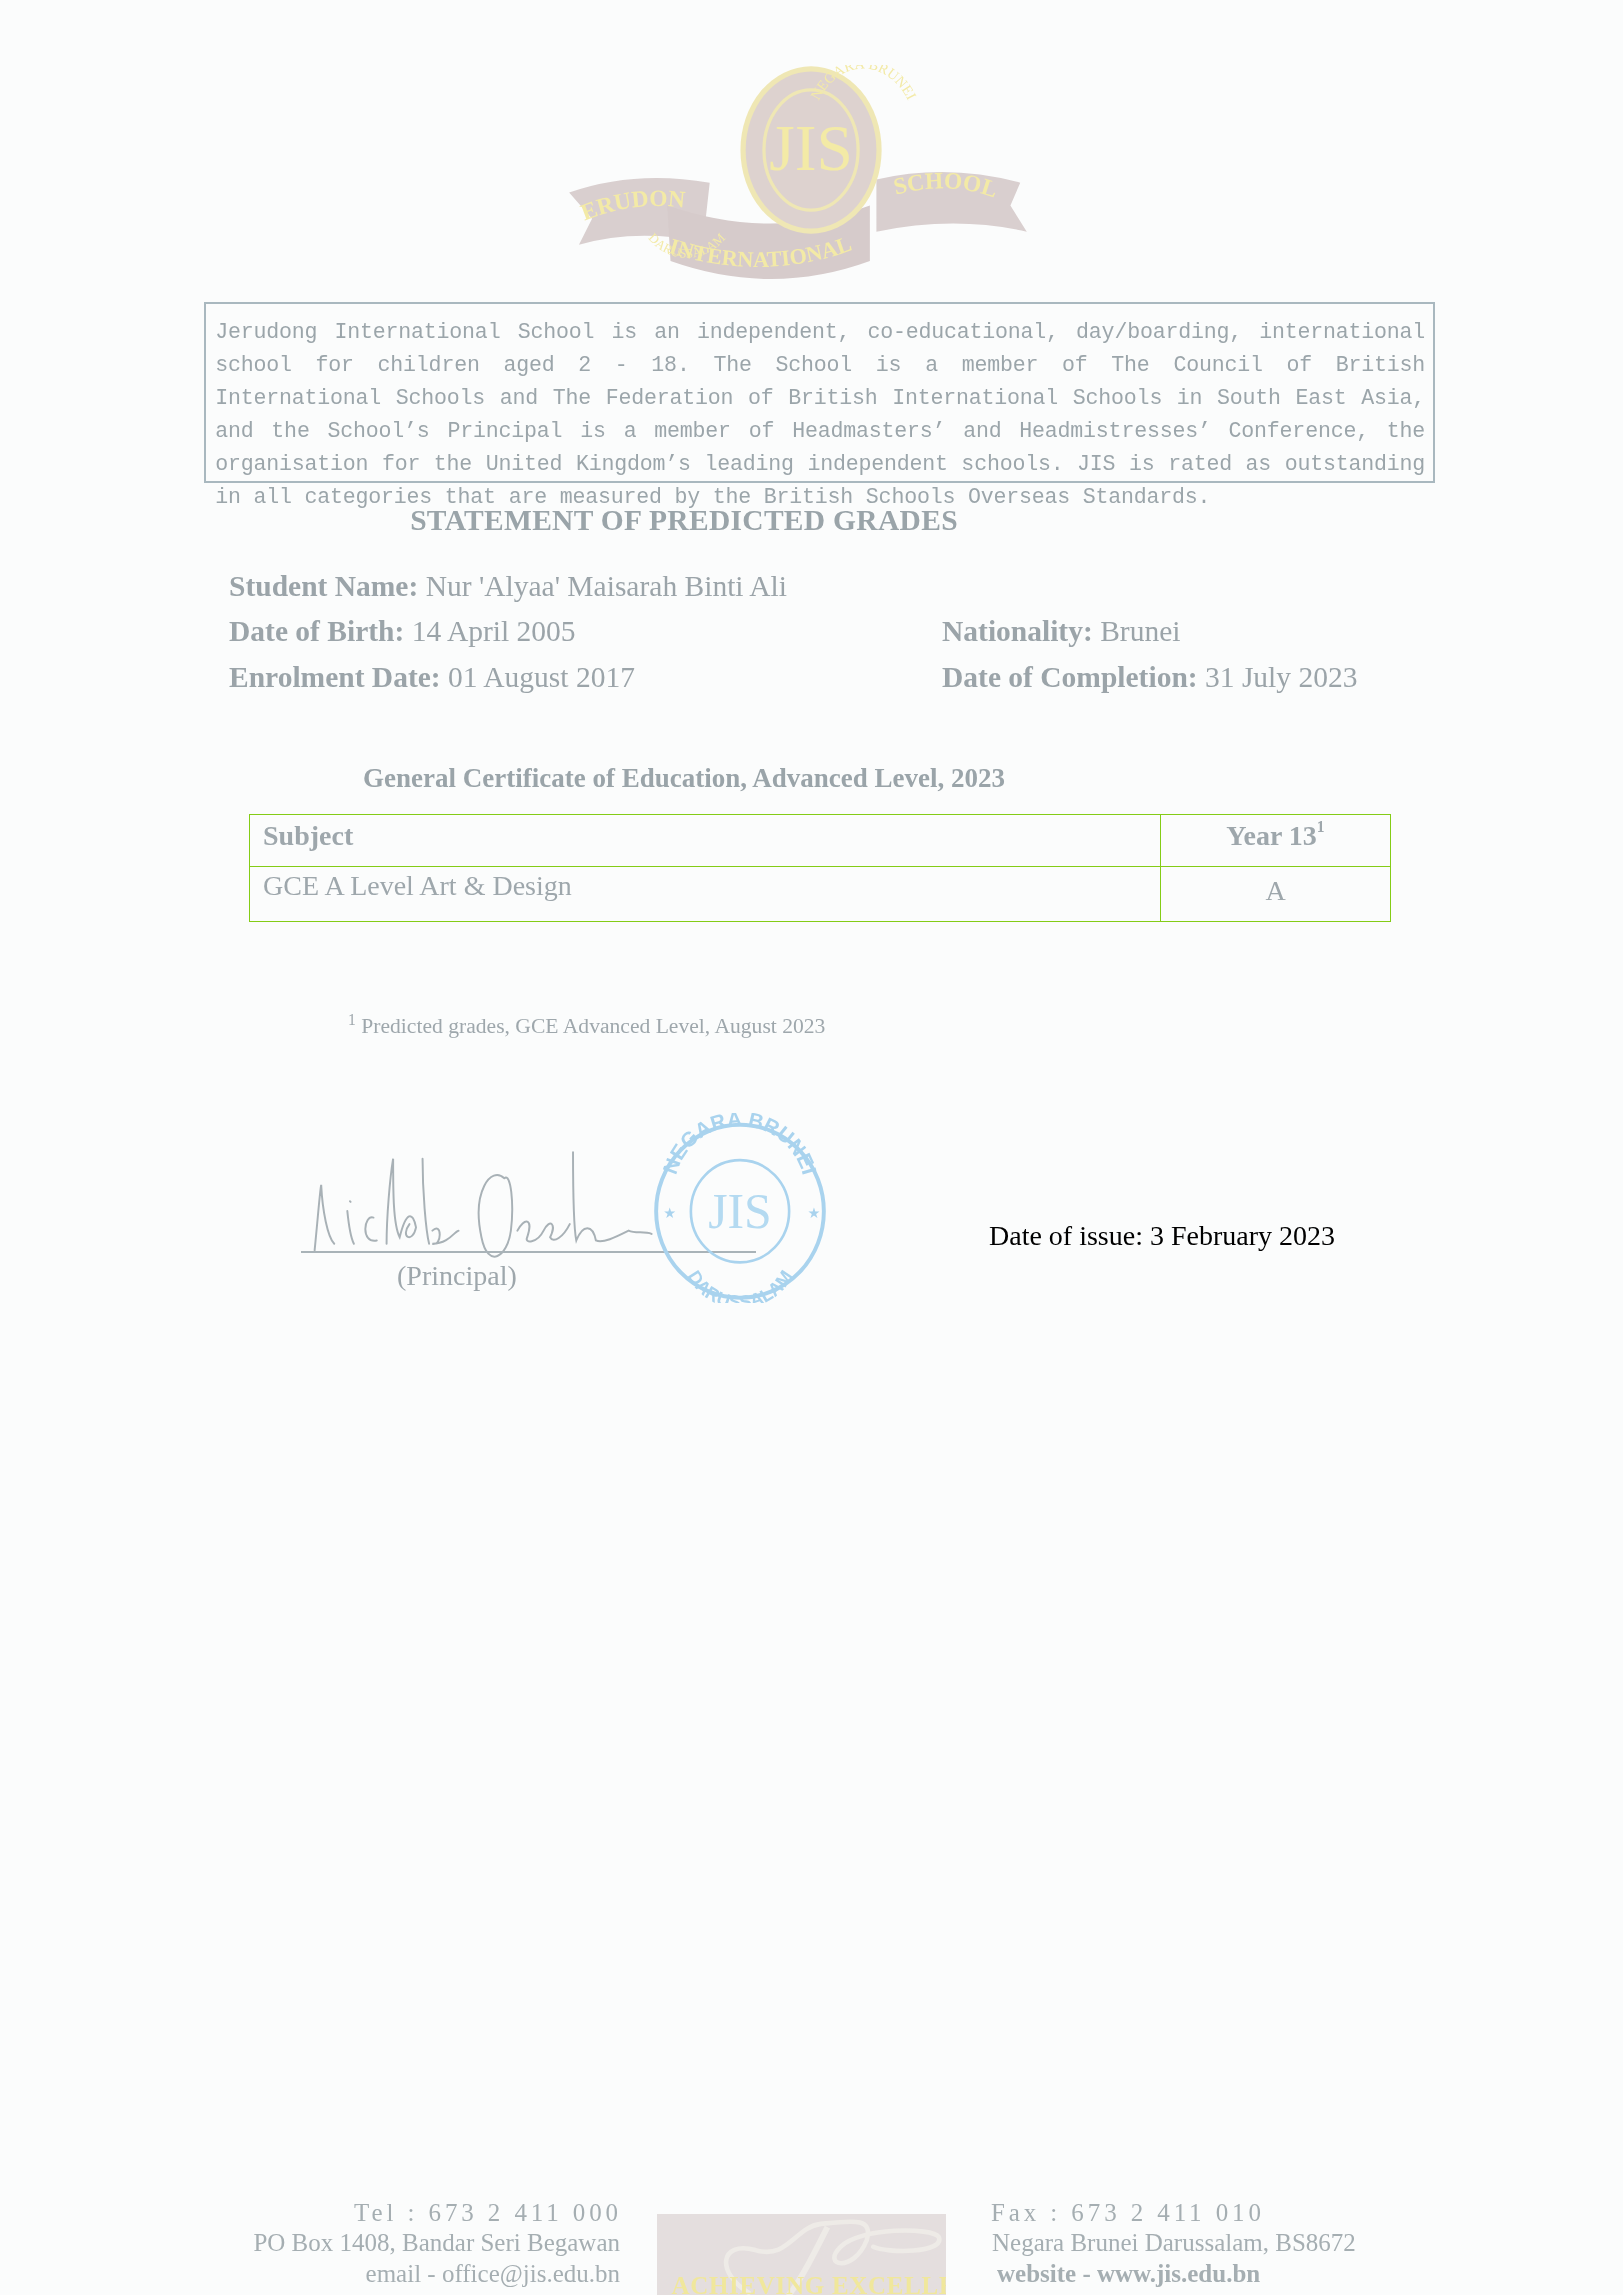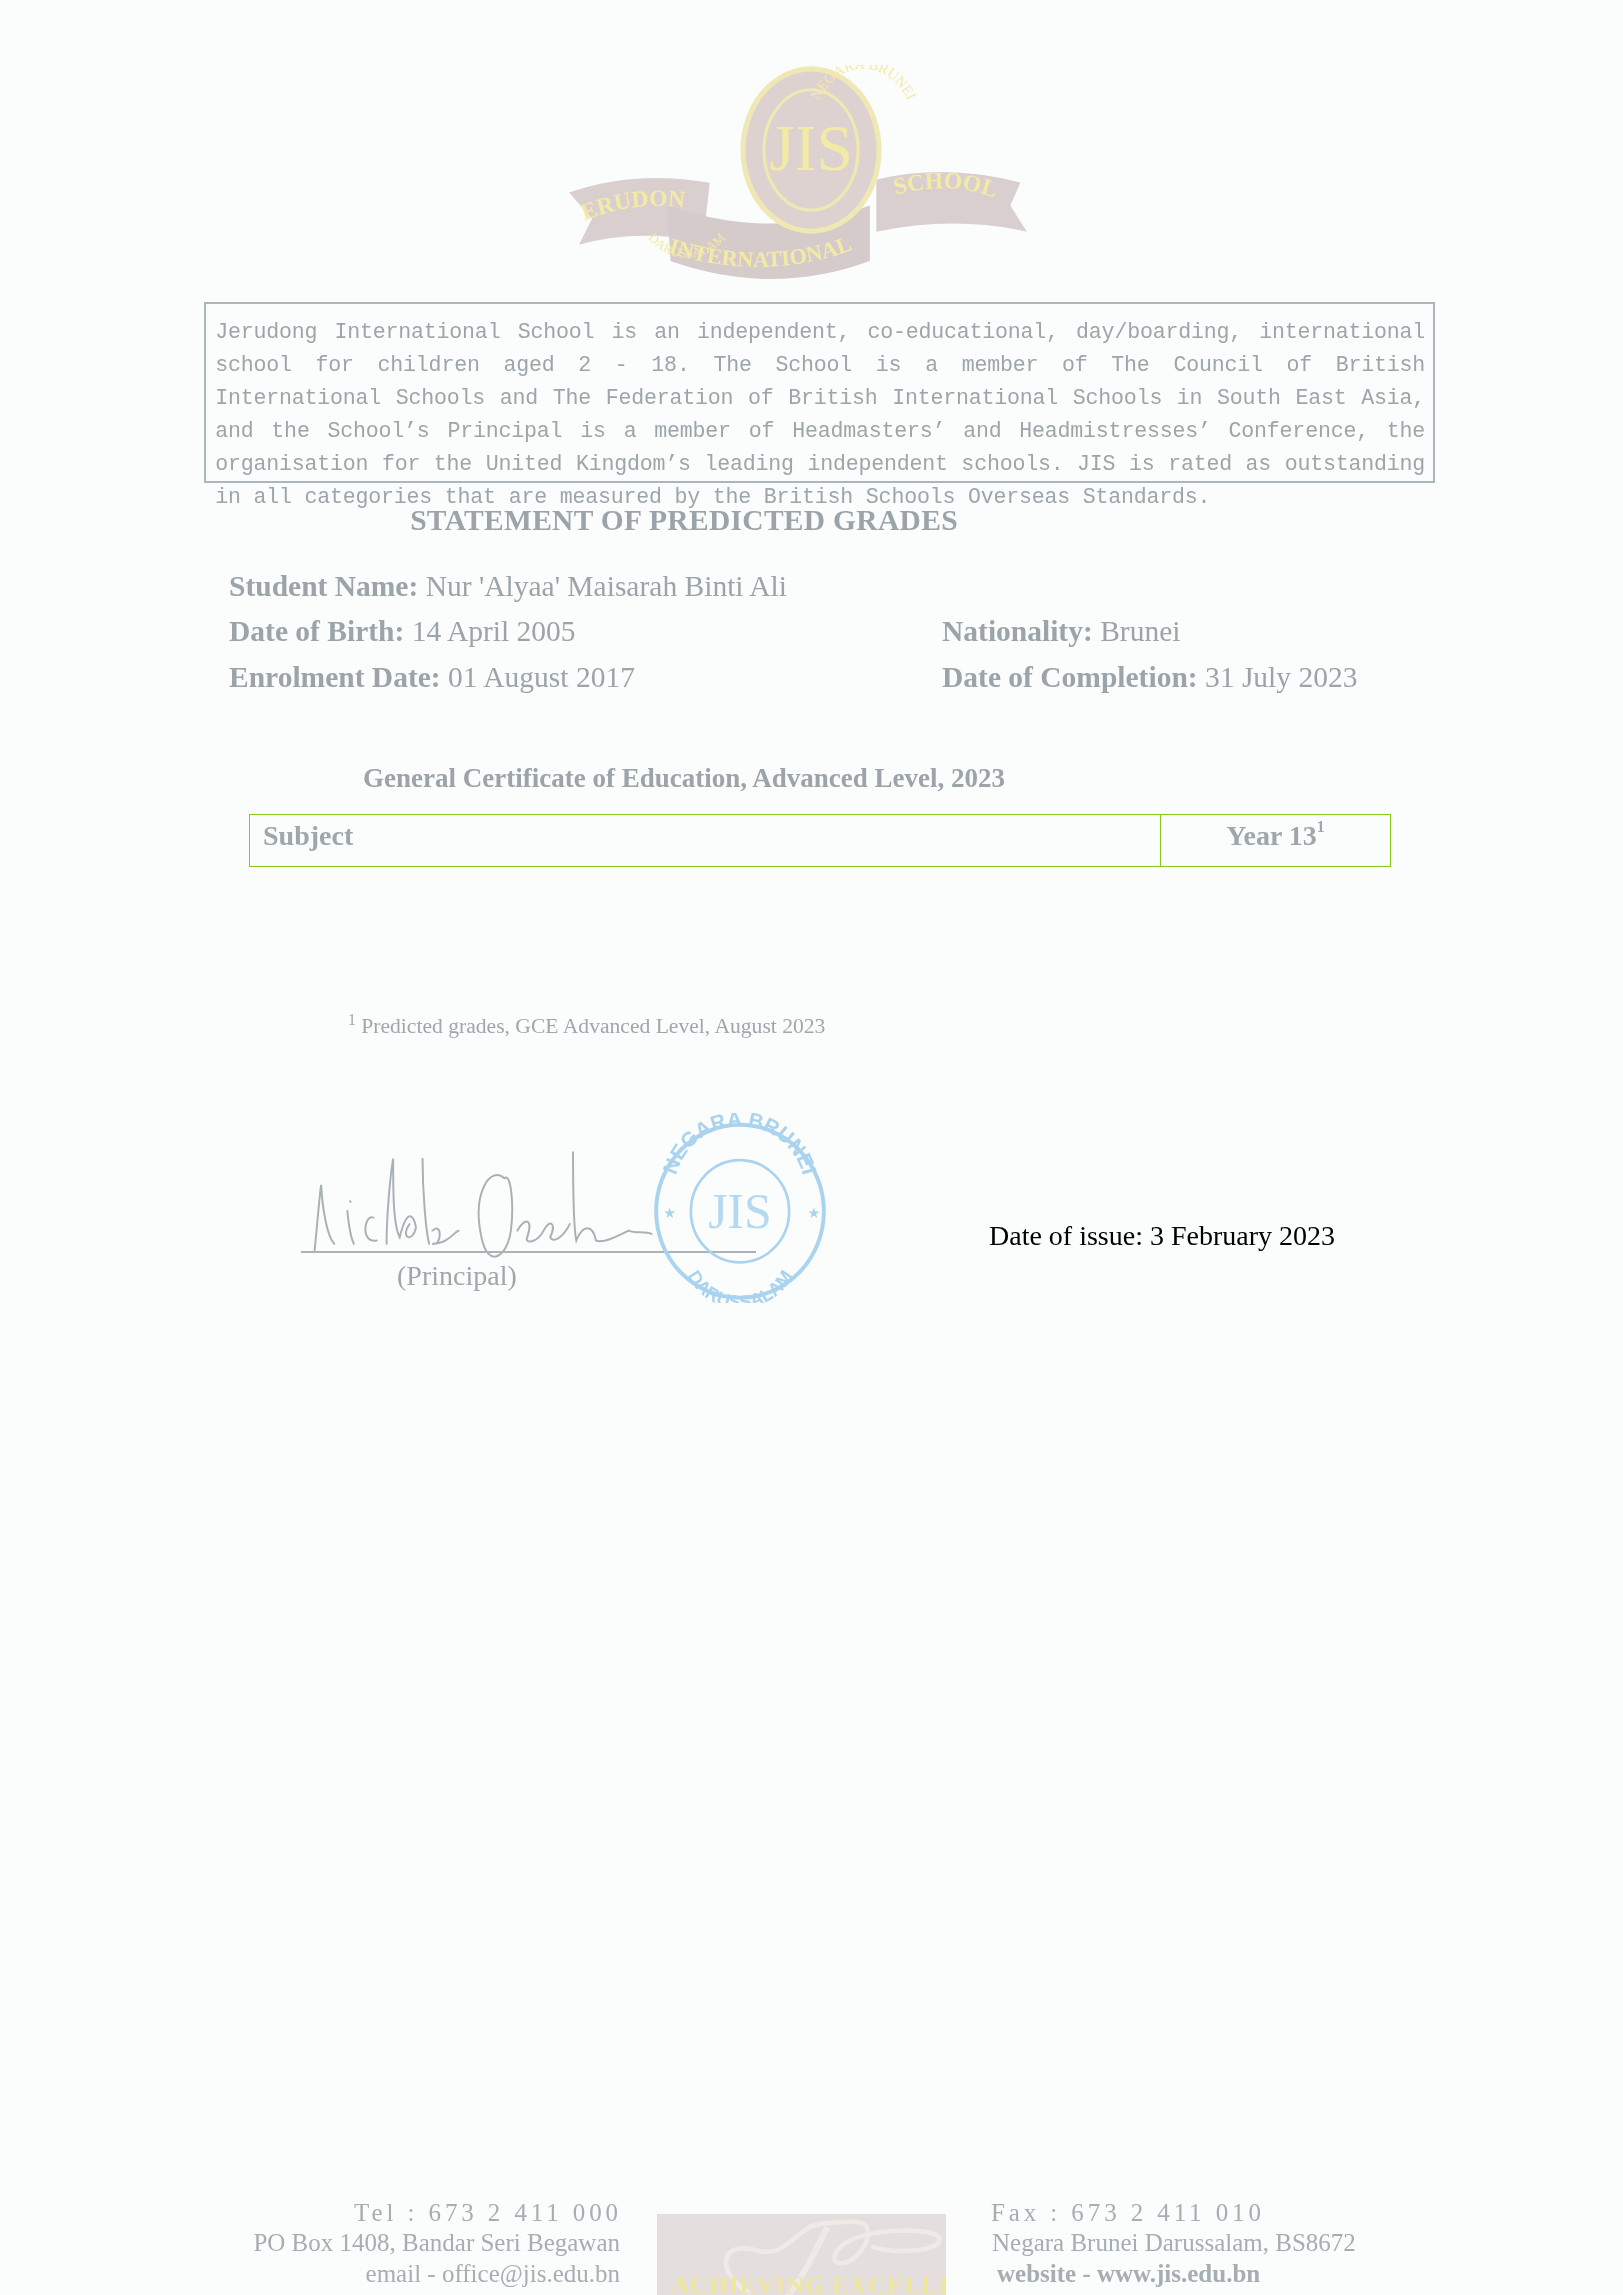--- a/index.html
+++ b/index.html
@@ -158,20 +158,24 @@
 <div id="qual-heading" class="abs">General Certificate of Education, Advanced Level, 2023</div>
 
 <table id="grades-table" class="abs">
   <thead>
     <tr>
       <th><span>Subject</span></th>
       <th class="col-grade" style="text-align:center"><span>Year 13</span><sup>1</sup></th>
     </tr>
   </thead>
   <tbody>
+    <tr>
+      <td>GCE A Level Art &amp; Design</td>
+      <td class="col-grade">A</td>
+    </tr>
   </tbody>
 </table>
 
 <div id="footnote" class="abs">
   <sup>1</sup><span> Predicted grades, GCE Advanced Level, August 2023</span>
 </div>
 
 <svg id="signature" class="abs" viewBox="0 0 720 200">
   <path d="M30,170 C35,120 38,80 40,70 C42,110 50,150 60,160 M80,110 C82,130 85,150 90,160 M84,95 l1,1 M120,120 C105,115 100,160 125,155 M140,160 C140,120 145,60 150,30 C150,80 150,130 160,150 C170,110 180,110 185,135 C180,160 160,150 175,130 M195,30 C195,80 200,140 205,160 M210,140 C225,125 225,165 210,160 C235,160 245,140 250,140" fill="none" stroke="#a8b1b6" stroke-width="3" stroke-linecap="round"></path>
   <path d="M320,60 C300,40 270,80 285,150 C295,200 325,180 330,140 C335,100 330,50 320,60 M340,140 C350,120 365,120 355,150 C350,160 370,160 380,140 C390,120 400,130 390,150 C395,160 410,150 420,130 M425,20 C425,70 425,130 430,155 C440,130 455,130 460,155 C470,160 490,150 510,140 C520,145 535,140 545,145" fill="none" stroke="#a8b1b6" stroke-width="3" stroke-linecap="round"></path>

